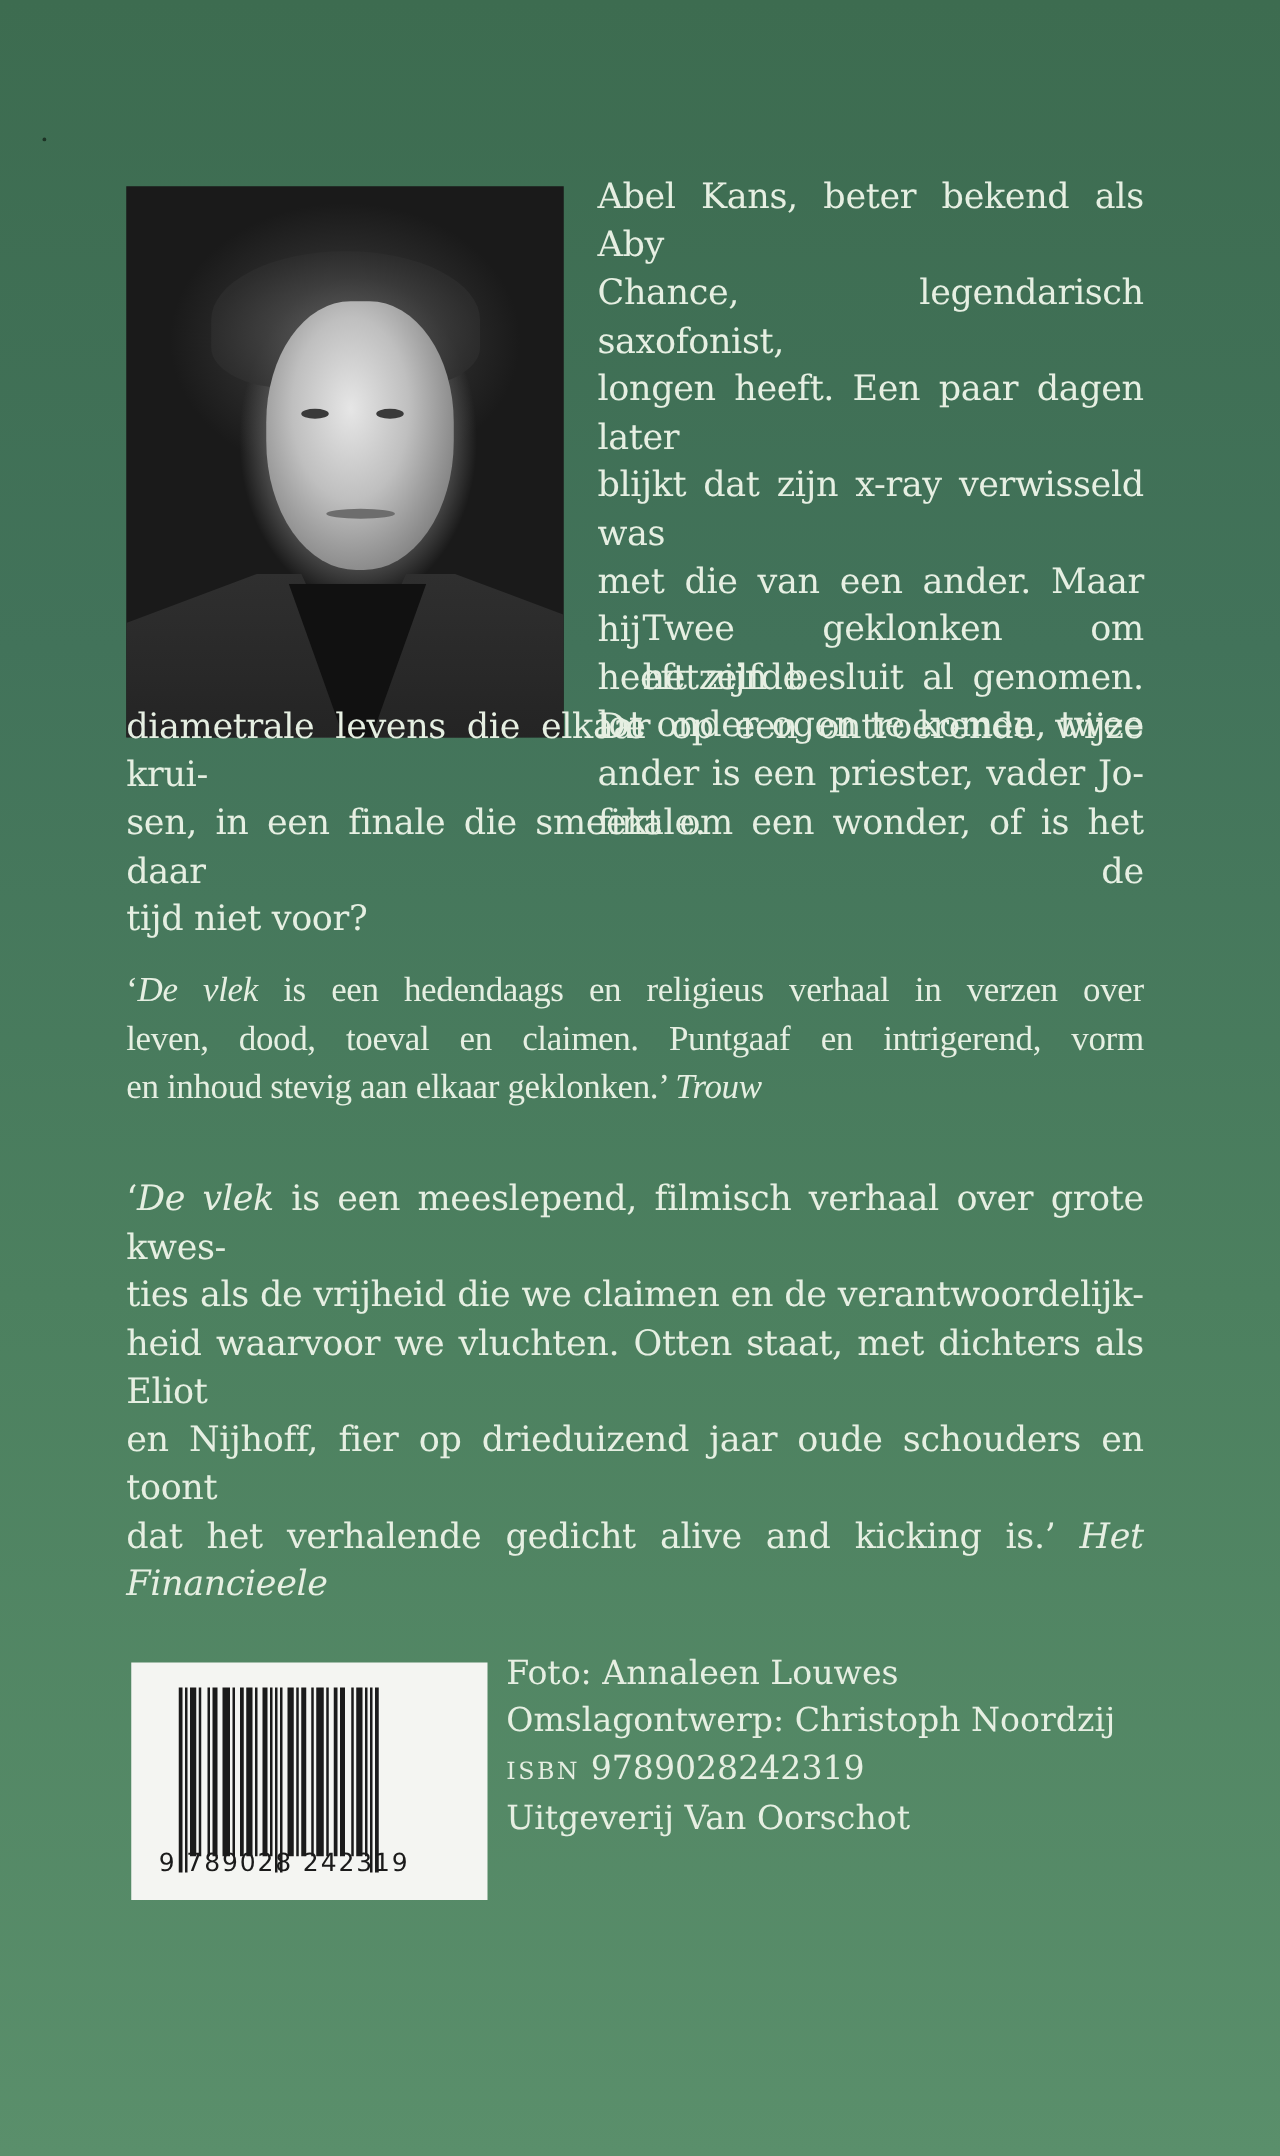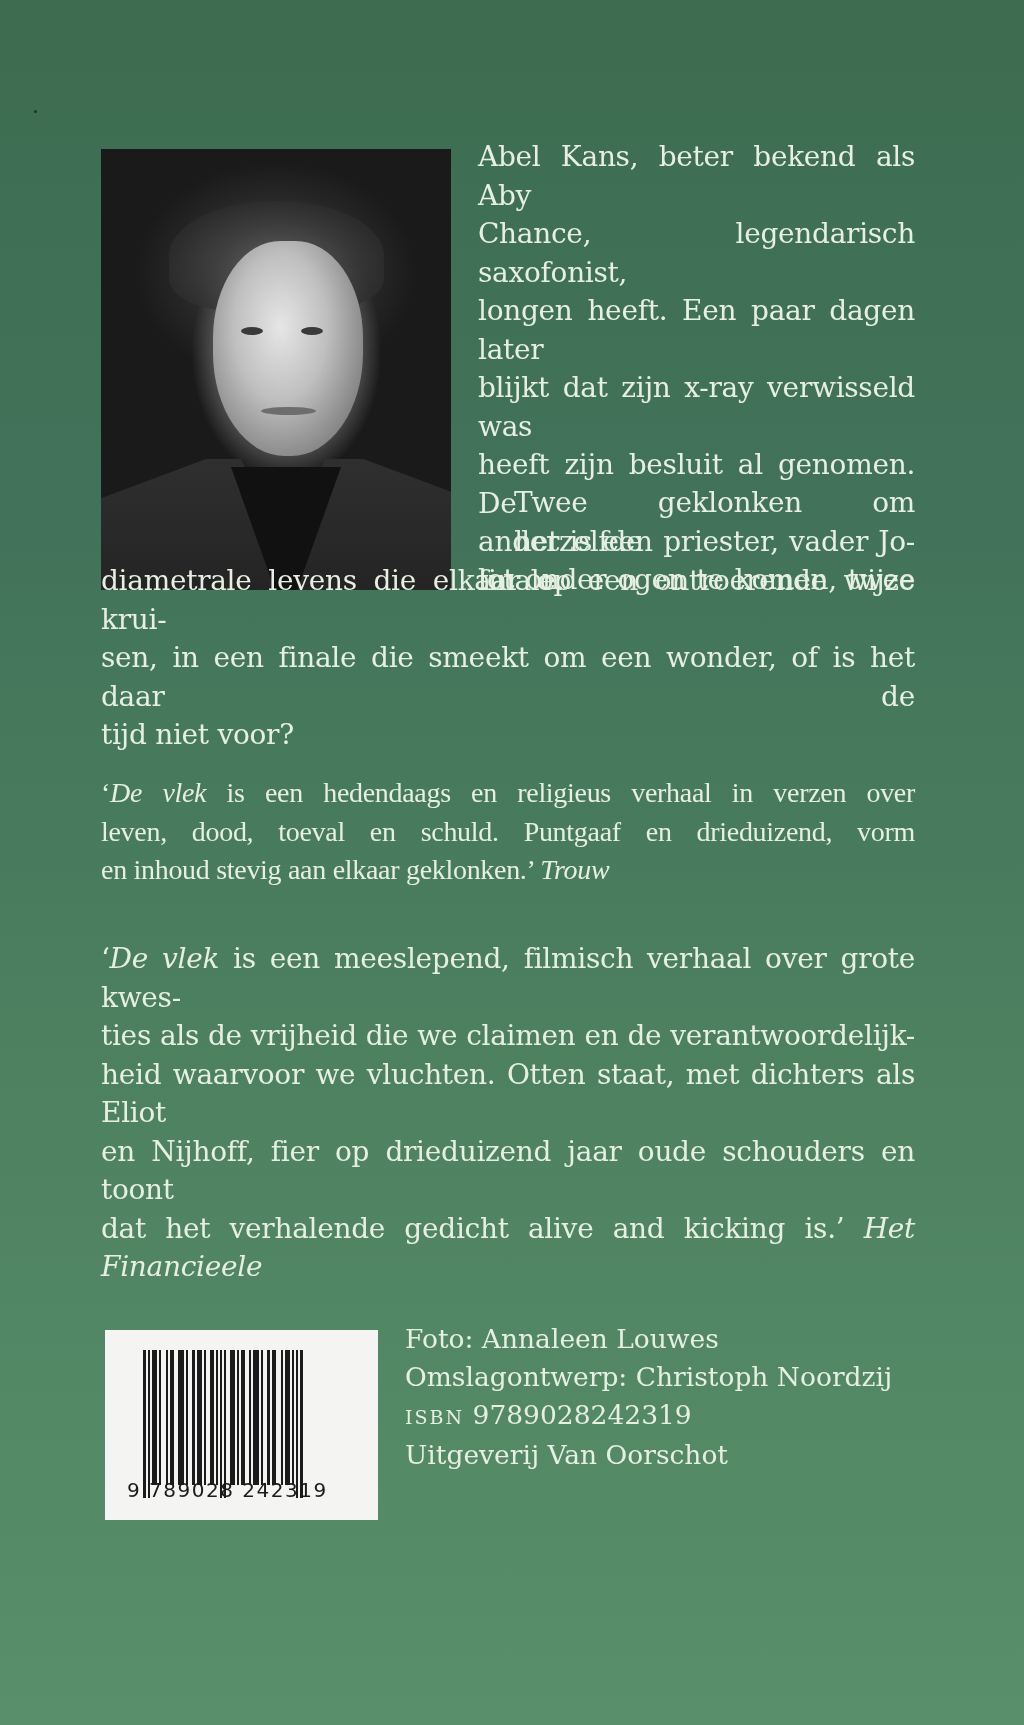--- a/index.html
+++ b/index.html
@@ -64,20 +64,21 @@
     .jl { text-align-last: justify; text-align: justify; white-space: normal; }
     .col-right { left: 478px; width: 437px; }
     .col-full { left: 101px; width: 814px; }
     .indent { padding-left: 36px; }
     em { font-style: italic; }
     .barcode-box {
       position: absolute;
       left: 105px; top: 1330px;
       width: 273px; height: 190px;
       background: #f4f5f2;
+      padding-left: 12px;
     }
     .barcode-bars {
       position: absolute; left: 38px; top: 20px;
       width: 200px; height: 140px;
       display: flex; align-items: flex-start;
     }
     .bar { height: 135px; background: #1b1b1b; margin-right: 2px; }
     .bar.long { height: 148px; }
     .barcode-digits {
       position: absolute; left: 22px; top: 148px;
@@ -103,38 +104,39 @@
   <div class="mouth"></div>
   <div class="jacket"></div>
   <div class="shirt"></div>
 </div>
 
 <div class="text col-right" style="top:138px;">
   <span class="line jl">Abel Kans, beter bekend als Aby</span>
   <span class="line jl">Chance, legendarisch saxofonist,</span>
   <span class="line jl">longen heeft. Een paar dagen later</span>
   <span class="line jl">blijkt dat zijn x-ray verwisseld was</span>
+  <span class="line jl">met die van een ander. Maar hij</span>
   <span class="line jl">heeft zijn besluit al genomen. De</span>
   <span class="line jl">ander is een priester, vader Jo-</span>
   <span class="line">finale.</span>
 </div>
 
 <div class="text col-right" style="top:484px;">
   <span class="line jl indent">Twee geklonken om hetzelfde</span>
   <span class="line jl">lot onder ogen te komen, twee</span>
 </div>
 <div class="text col-full" style="top:562px;">
   <span class="line jl">diametrale levens die elkaar op een ontroerende wijze krui-</span>
   <span class="line jl">sen, in een finale die smeekt om een wonder, of is het daar de</span>
   <span class="line">tijd niet voor?</span>
 </div>
 
 <div class="text col-full" style="top:774px;font-family:Liberation Serif, serif;">
   <span class="line jl">‘<em>De vlek</em><span> is een hedendaags en religieus verhaal in verzen over</span></span>
-  <span class="line jl">leven, dood, toeval en schuld. Puntgaaf en drieduizend, vorm</span>
+  <span class="line jl">leven, dood, toeval en claimen. Puntgaaf en intrigerend, vorm</span>
   <span class="line"><span>en inhoud stevig aan elkaar geklonken.’ </span><em>Trouw</em></span>
 </div>
 
 <div class="text col-full" style="top:940px;">
   <span class="line jl">‘<em>De vlek</em><span> is een meeslepend, filmisch verhaal over grote kwes-</span></span>
   <span class="line jl">ties als de vrijheid die we claimen en de verantwoordelijk-</span>
   <span class="line jl">heid waarvoor we vluchten. Otten staat, met dichters als Eliot</span>
   <span class="line jl">en Nijhoff, fier op drieduizend jaar oude schouders en toont</span>
   <span class="line jl"><span>dat het verhalende gedicht alive and kicking is.’ </span><em>Het Financieele</em></span>
 </div>

